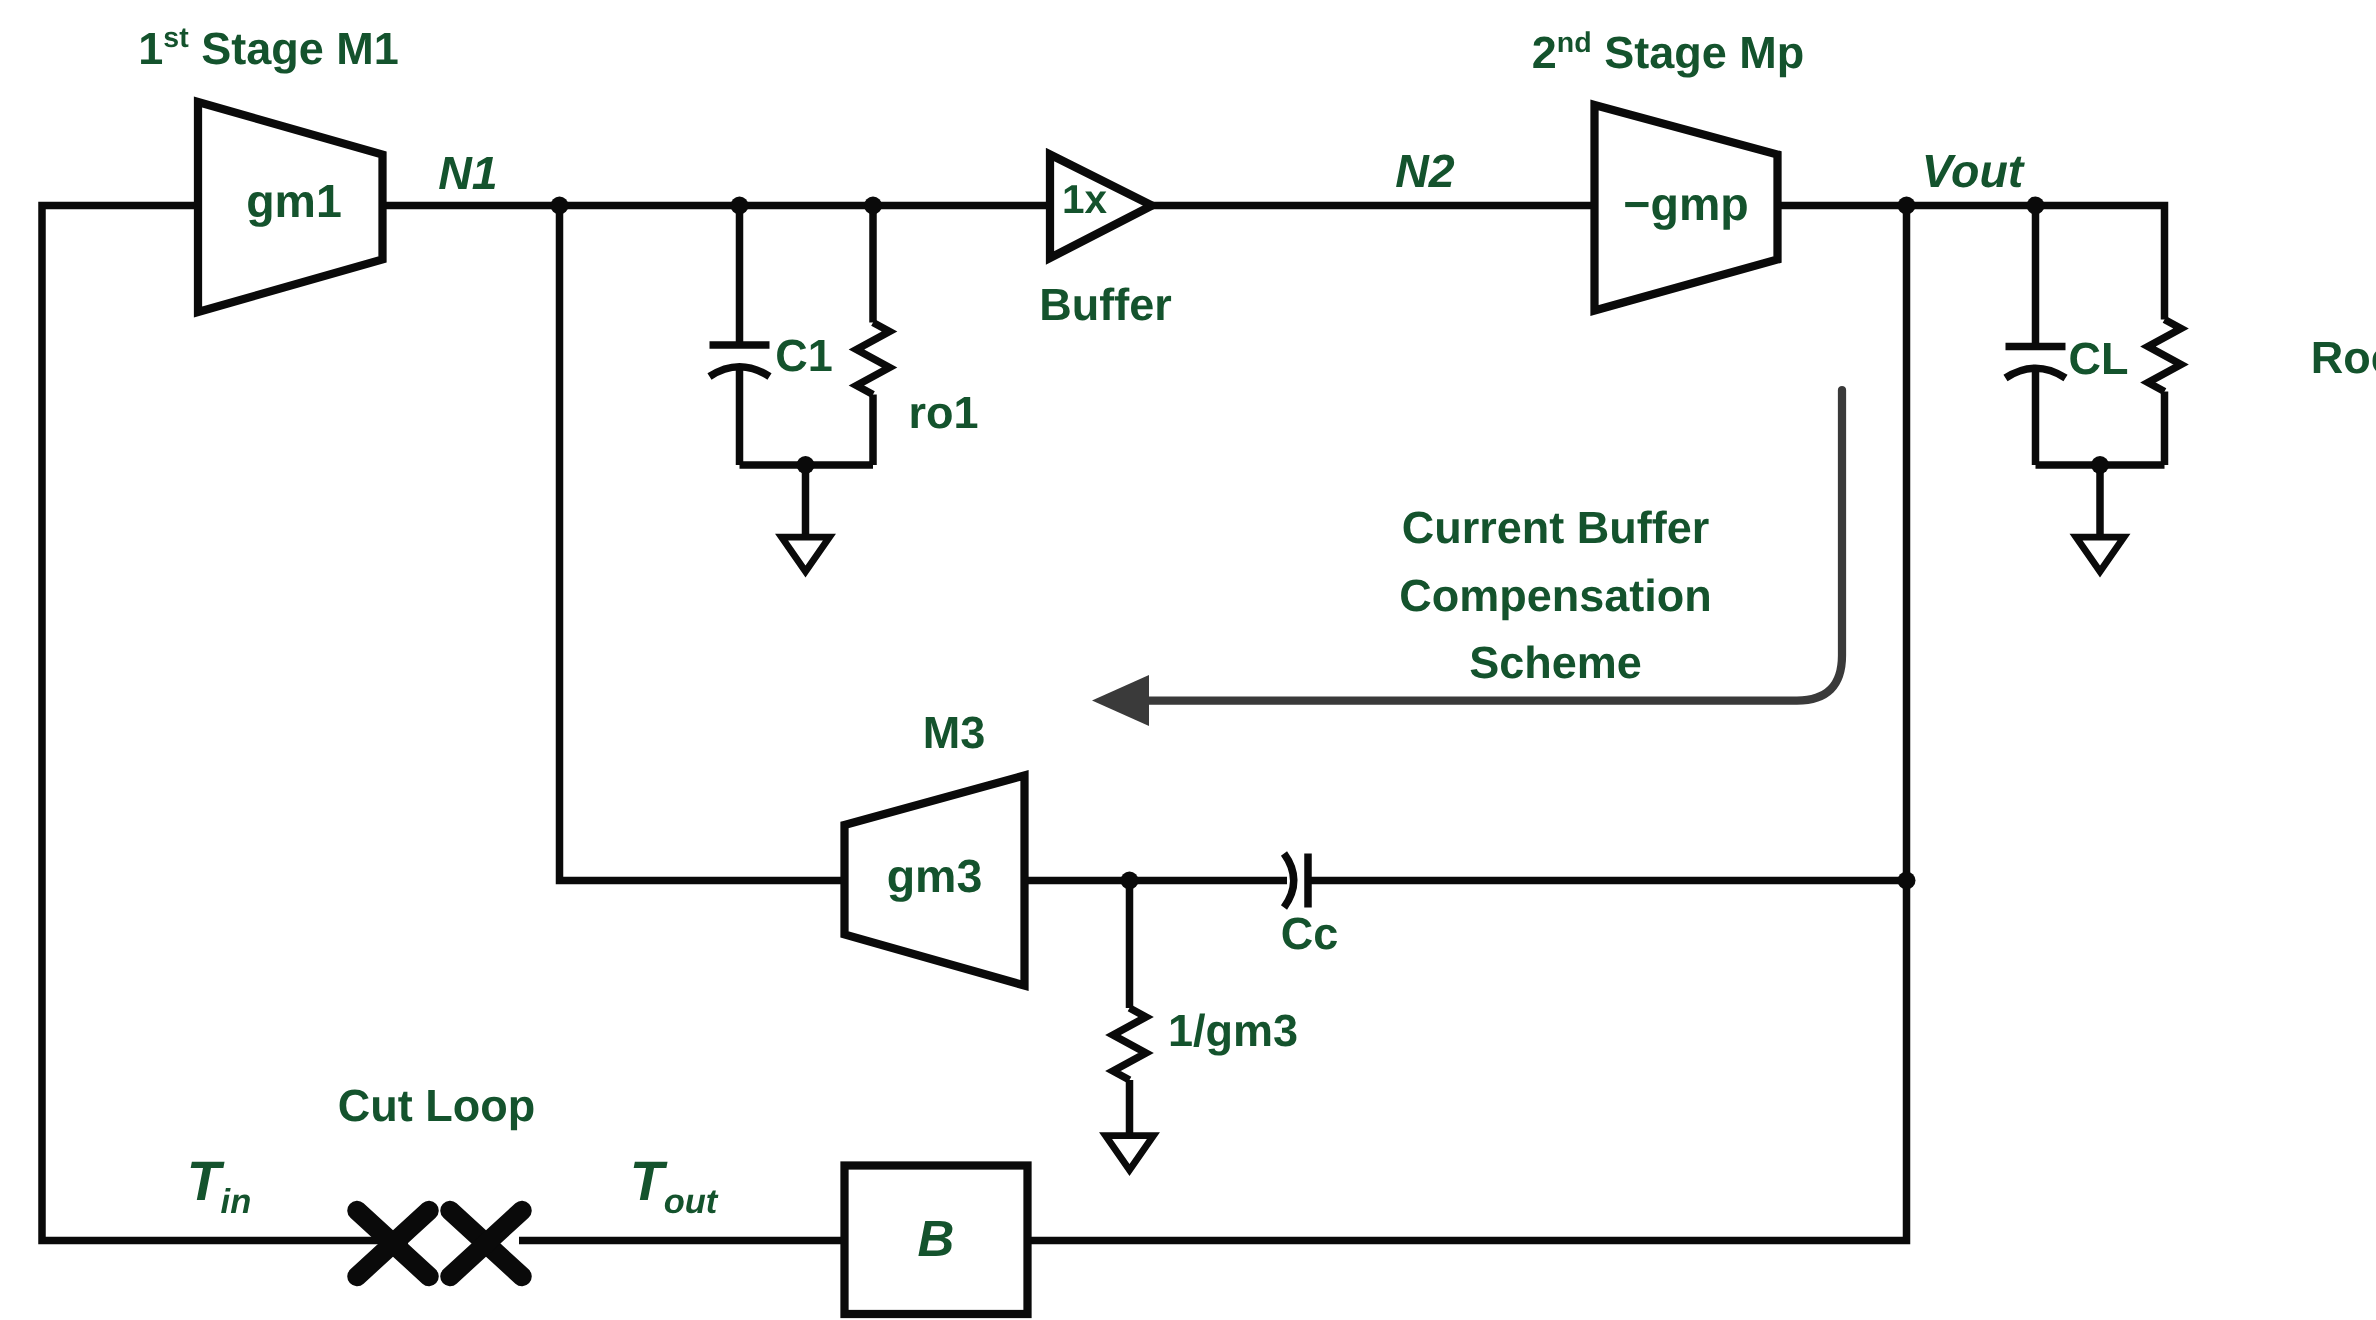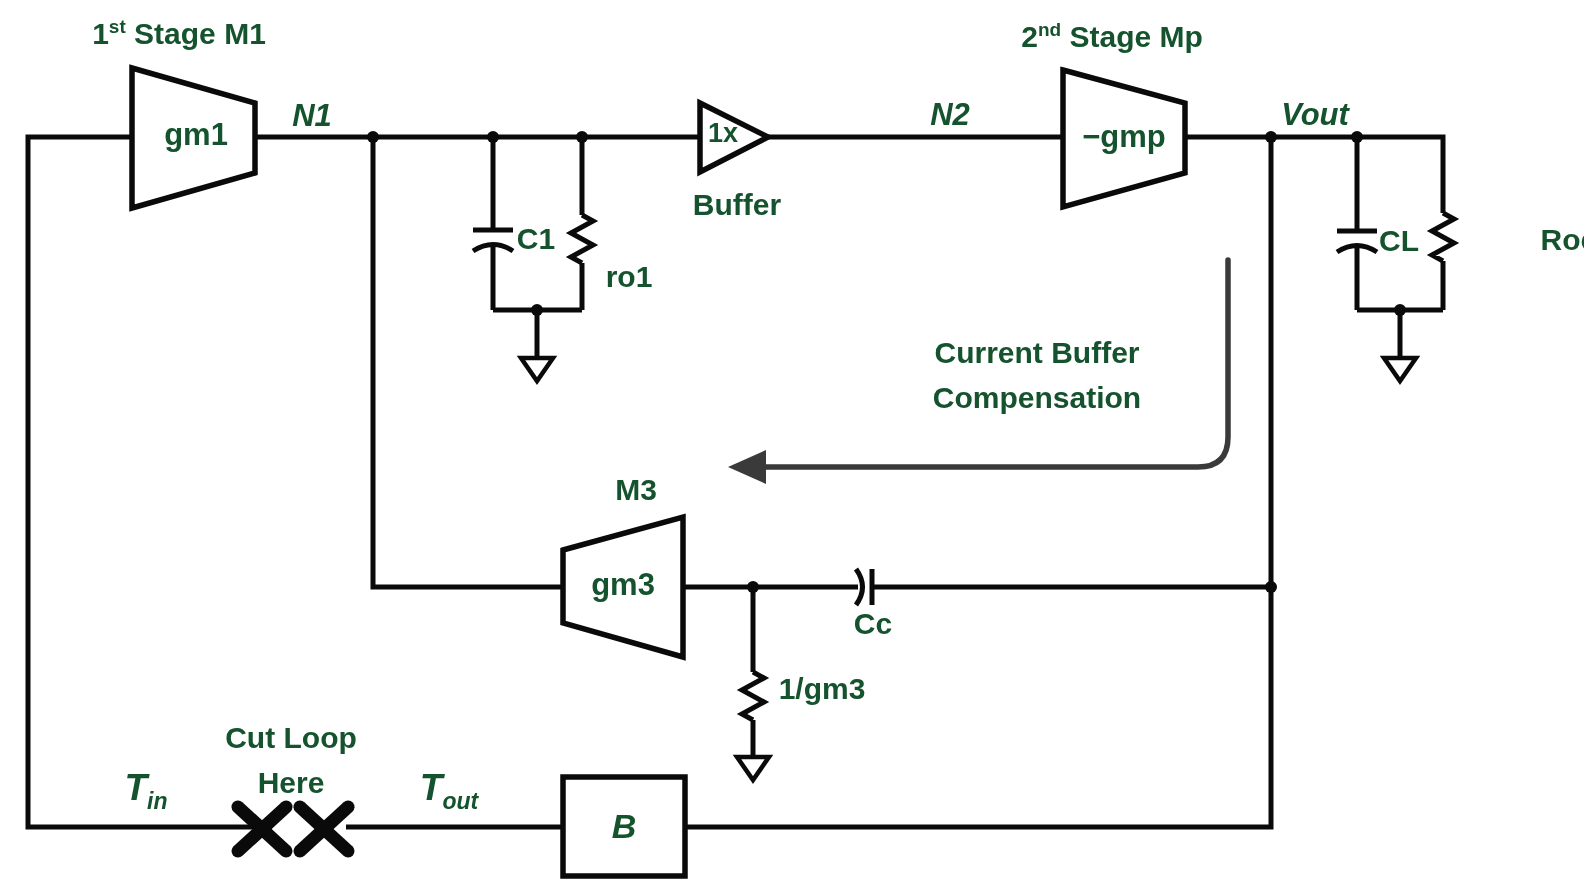--- a/index.html
+++ b/index.html
@@ -152,25 +152,25 @@
   <div class="lbl" style="left:536px; top:238px;">C1</div>
   <div class="lbl" style="left:629px; top:241px;margin-top:35px;">ro1</div>
   <div class="lbl" style="left:1399px; top:240px;">CL</div>
   <div class="lbl" style="left:1578px; top:239px;">Roeq</div>
   <div class="lbl" style="left:873px; top:623px;">Cc</div>
   <div class="lbl" style="left:822px; top:688px;">1/gm3</div>
 
   <div class="lbl multiline" style="left:1037px; top:330px;">
     <div>Current Buffer</div>
     <div>Compensation</div>
+    <div>Scheme</div>
   </div>
 
   <div class="lbl multiline" style="left:291px; top:715px;">
     <div>Cut Loop</div>
-    <div>Here</div>
   </div>
 
   <div class="lbl it" style="left:146px; top:791px; font-size:37px;"><span>T</span><sub>in</sub></div>
 
   <div class="lbl it" style="left:449px; top:791px; font-size:37px;"><span>T</span><sub>out</sub></div>
 
   <div class="lbl it" style="left:624px; top:827px; font-size:34px;">B</div>
 
 </div>
 

